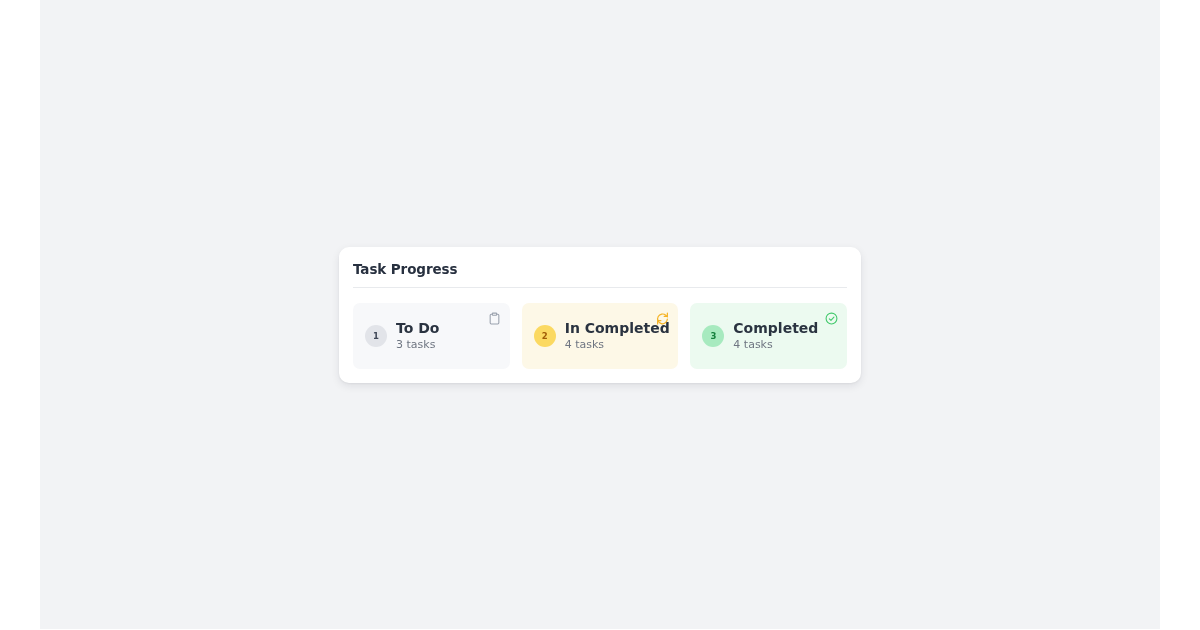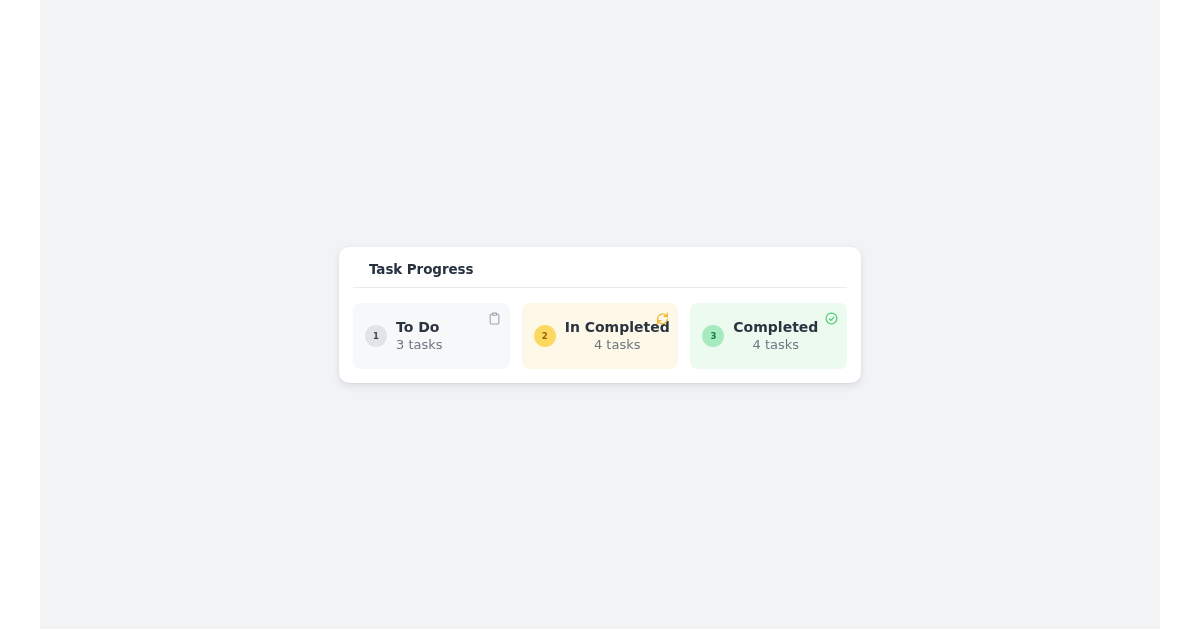--- a/index.html
+++ b/index.html
@@ -30,21 +30,21 @@
     width: 522px;
     height: 136px;
     background: #ffffff;
     border-radius: 10px;
     box-shadow: 0 3px 9px rgba(17, 24, 39, 0.09),
                 0 1px 2px rgba(17, 24, 39, 0.05);
   }
 
   #panel-title {
     position: absolute;
-    left: 30px;
+    left: 14px;
     top: 14px;
     font-size: 13.5px;
     font-weight: bold;
     color: #27303f;
     letter-spacing: -0.1px;
   }
 
   #panel-divider {
     position: absolute;
     left: 14px;
@@ -97,24 +97,23 @@
 
   .card-title {
     font-size: 14px;
     font-weight: bold;
     color: #2a3340;
     display: block;
     margin-bottom: 3px;
   }
 
   .card-count {
-    font-size: 13px;
+    font-size: 11px;
     color: #6f7682;
     display: block;
-    text-align: center;
   }
 
   .card-icon {
     position: absolute;
     right: 9px;
     top: 9px;
     width: 13px;
     height: 13px;
     line-height: 0;
   }

